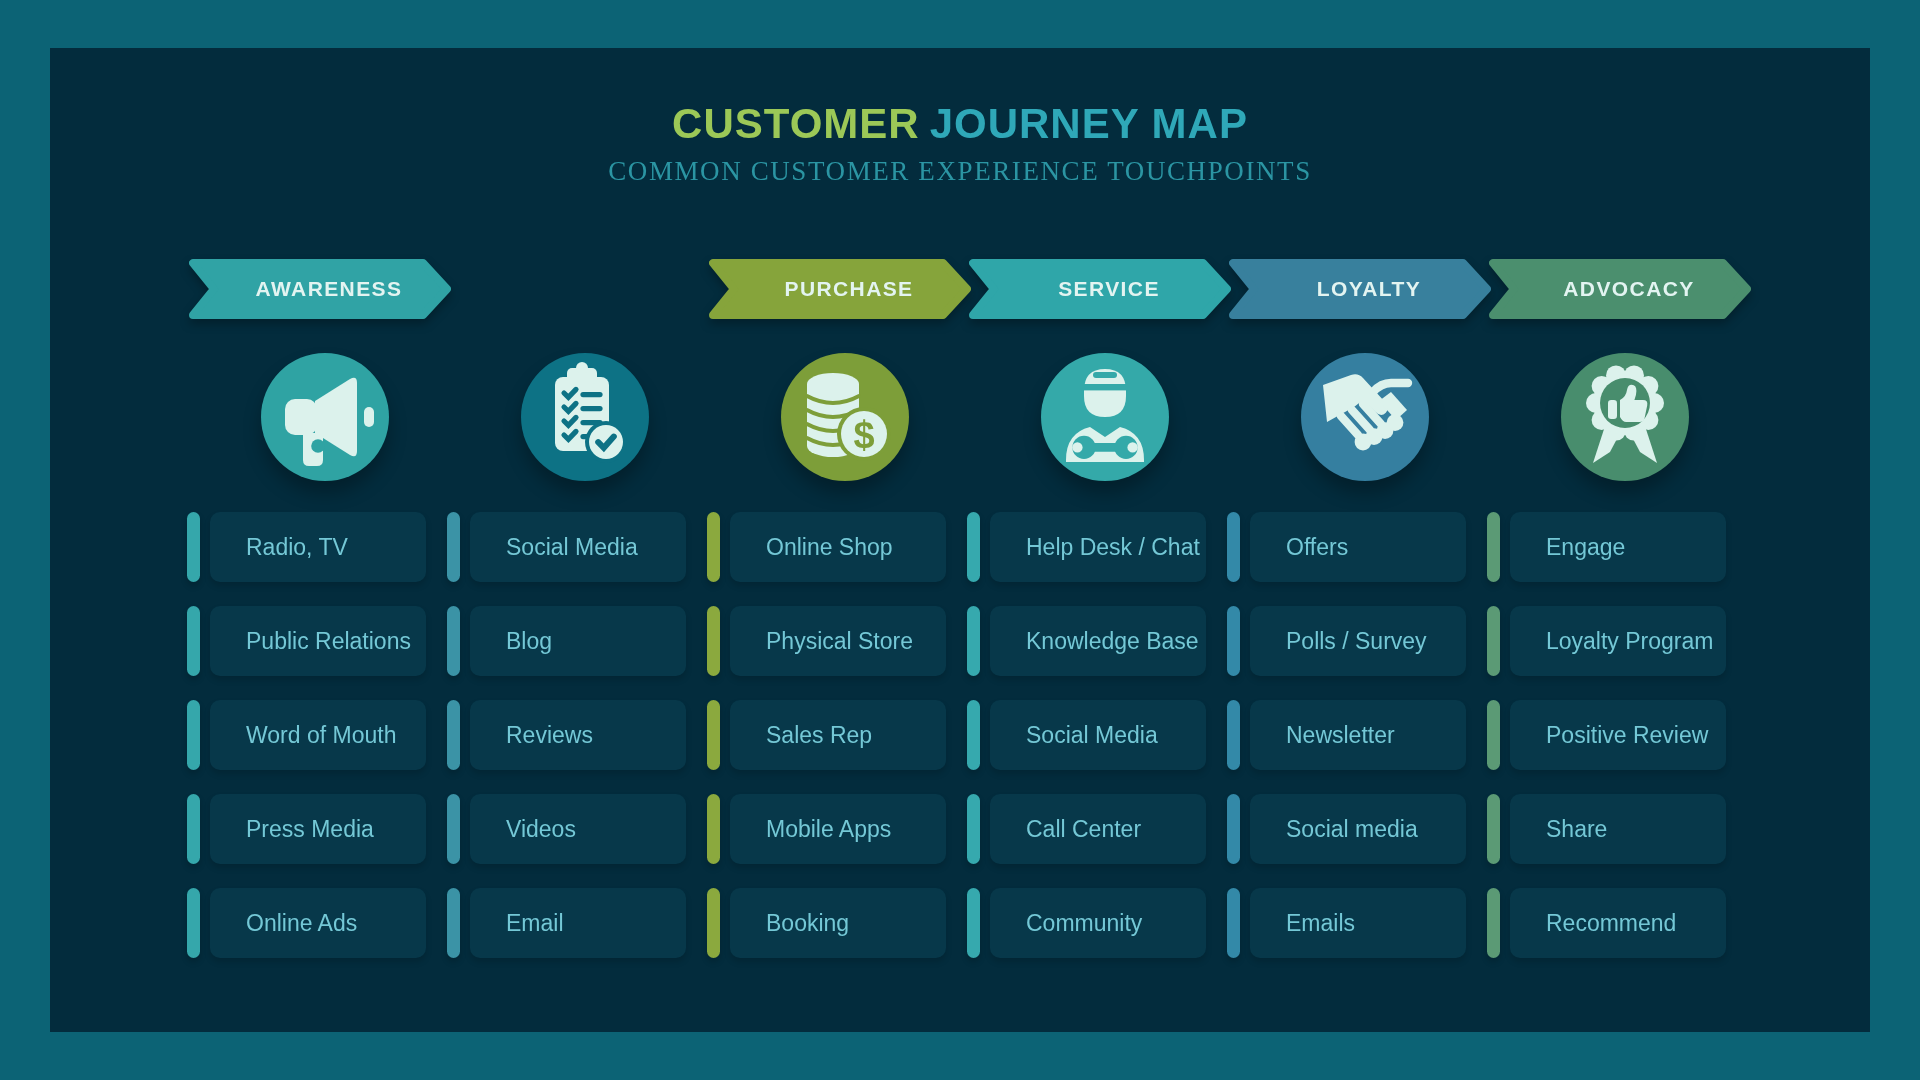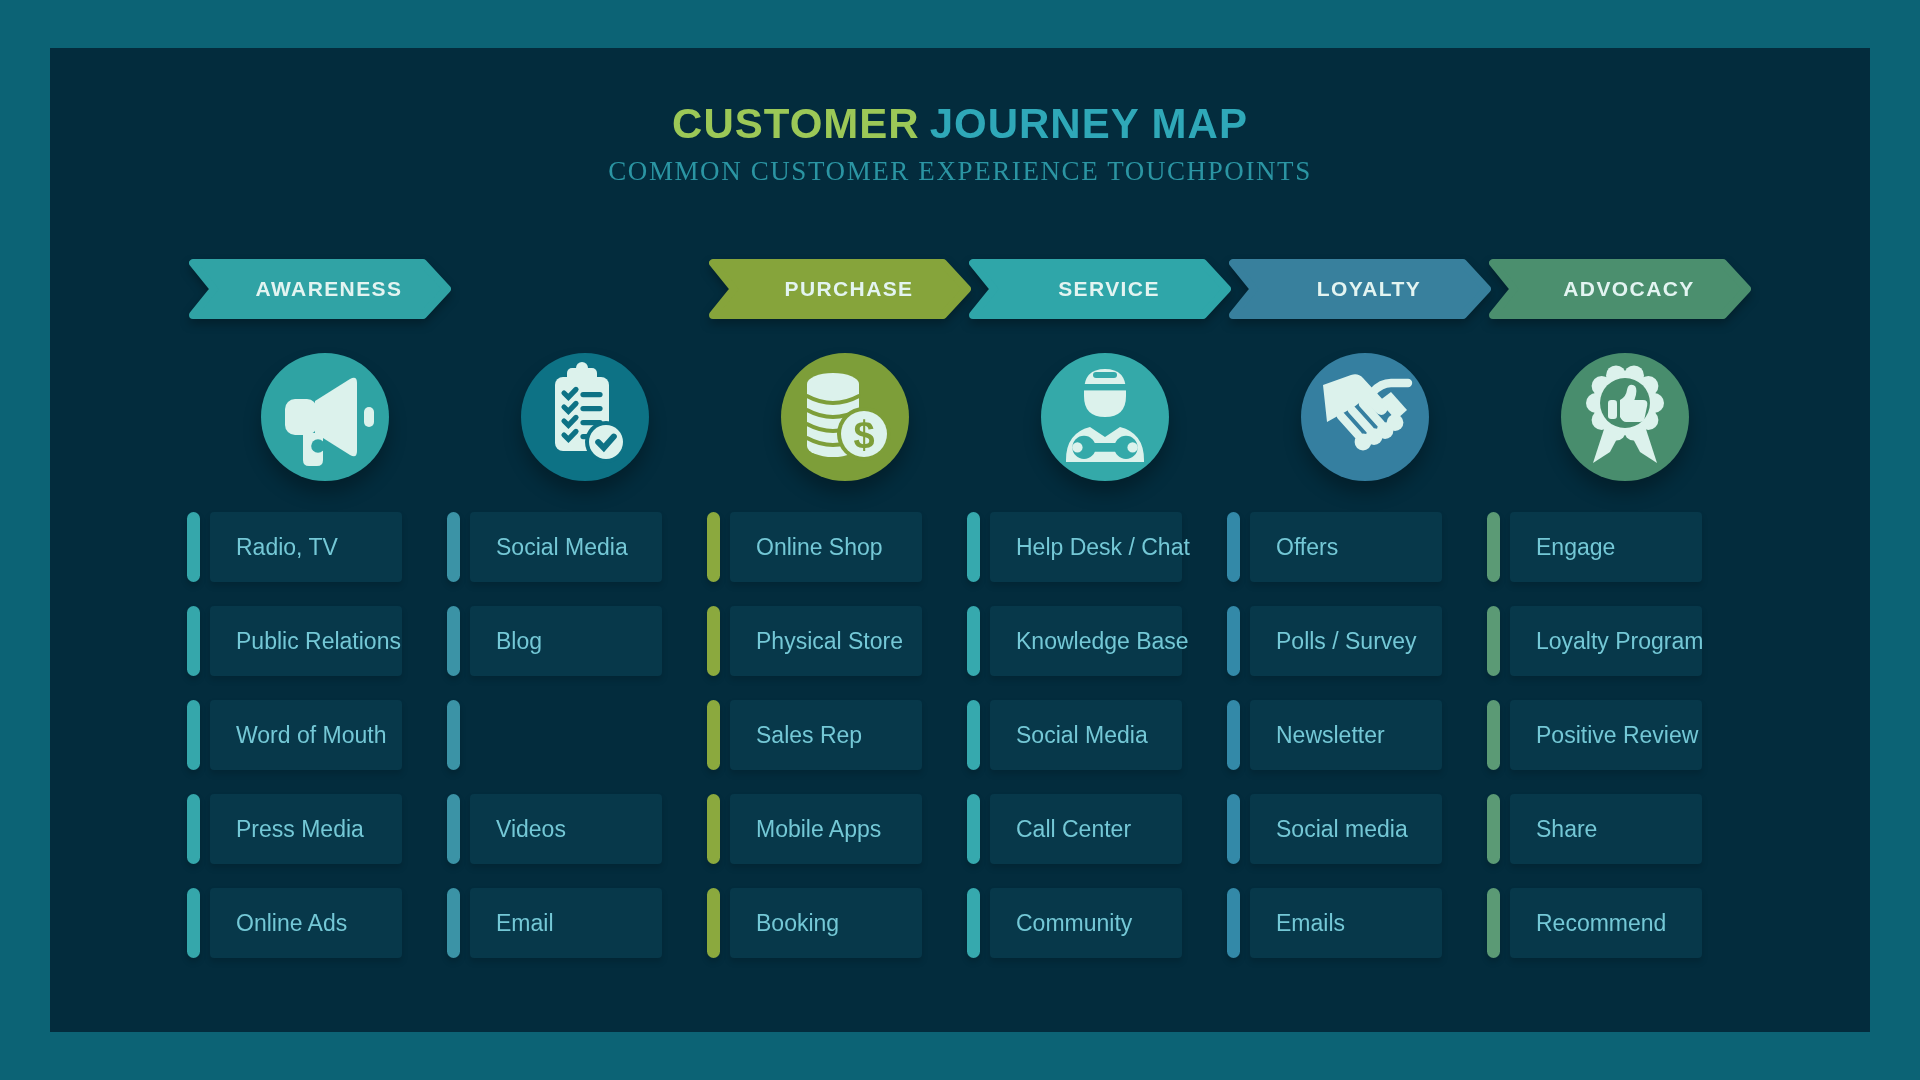--- a/index.html
+++ b/index.html
@@ -42,24 +42,24 @@
     box-shadow:0 12px 18px rgba(0,0,0,0.28);
   }
   .circle svg { position:absolute; inset:0; width:128px; height:128px; }
   .row { position:absolute; left:0; top:calc(254px + var(--r)*94px); width:260px; height:70px; }
   .bar {
     position:absolute; left:2px; top:0; width:13px; height:70px;
     border-radius:7px; background:var(--bar);
     box-shadow:0 4px 6px rgba(0,0,0,0.18);
   }
   .pill {
-    position:absolute; left:25px; top:0; width:192px; height:70px;
-    border-radius:4px; background:var(--item-bg, #07384a);
+    position:absolute; left:25px; top:0; width:216px; height:70px;
+    border-radius:10px; background:var(--item-bg, #07384a);
     color:var(--item-text, #74c8d6);
-    font-size:23px; display:flex; align-items:center; padding-left:26px;
+    font-size:23px; display:flex; align-items:center; padding-left:36px;
     box-shadow:0 4px 6px rgba(0,0,0,0.15);
     white-space:nowrap;
   }
   .ic-glyph { fill: var(--icon-glyph, #dcf2ec); }
   .ic-bg { fill: var(--circ); }
   .ic-stroke-bg { stroke: var(--circ); fill:none; stroke-linecap:round; }
   .ic-stroke-glyph { stroke: var(--icon-glyph, #dcf2ec); fill:none; stroke-linecap:round; }
 </style>
 </head>
 <body>
@@ -135,20 +135,21 @@
     <div class="row" style="--r:0">
         <span class="bar"></span>
         <span class="pill">Social Media</span>
       </div>
     <div class="row" style="--r:1">
         <span class="bar"></span>
         <span class="pill">Blog</span>
       </div>
     <div class="row" style="--r:2">
         <span class="bar"></span>
+        <span class="pill">Reviews</span>
       </div>
     <div class="row" style="--r:3">
         <span class="bar"></span>
         <span class="pill">Videos</span>
       </div>
     <div class="row" style="--r:4">
         <span class="bar"></span>
         <span class="pill">Email</span>
       </div>
   </div>

